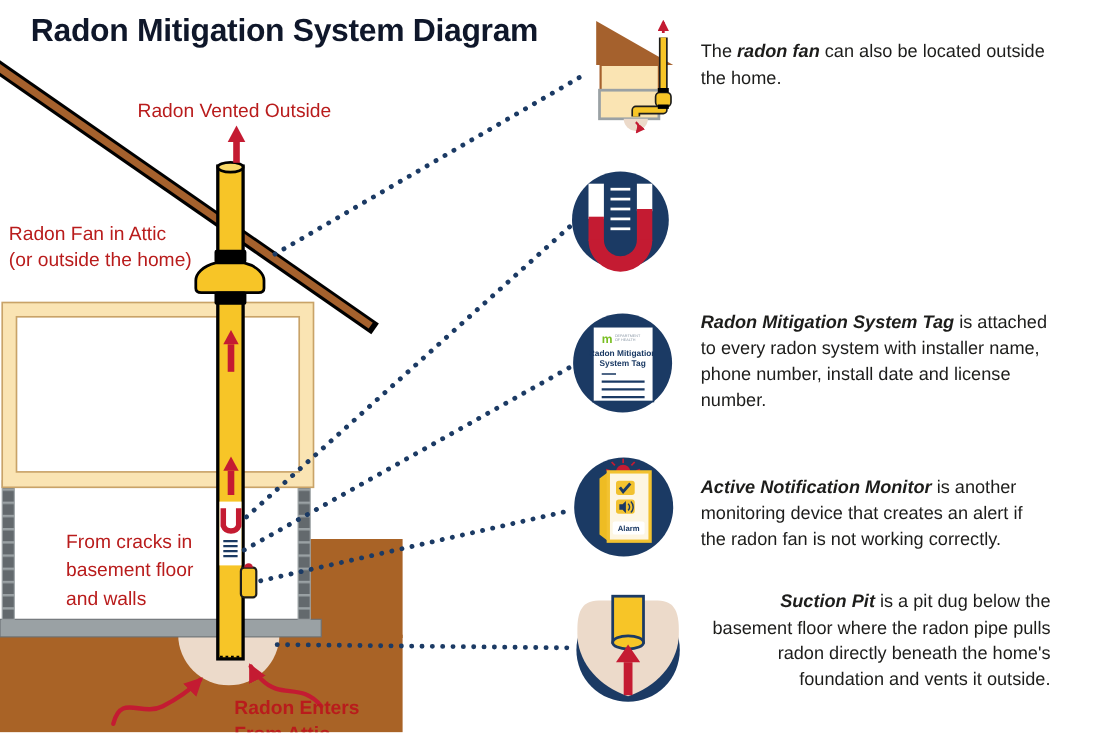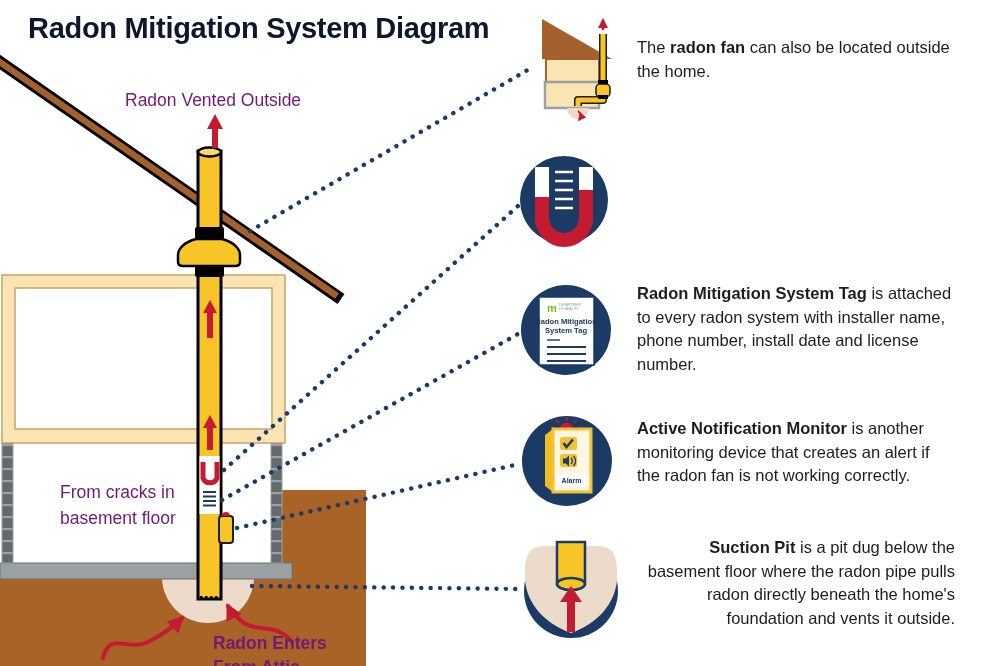--- a/index.html
+++ b/index.html
@@ -1,31 +1,31 @@
 <!DOCTYPE html>
 <html><head>
 <meta charset="utf-8">
 <style>
   html,body{margin:0;padding:0;background:#fff;}
   #stage{position:relative;width:1000px;height:666px;overflow:hidden;background:#fff;
          font-family:"Liberation Sans",sans-serif;color:#1d1d1b;}
   #art{position:absolute;left:0;top:0;}
   .txt{position:absolute;}
   #page-title{left:28px;top:12px;font-size:29px;font-weight:bold;color:#0f172a;letter-spacing:-0.3px;}
-  .lbl{font-size:17.5px;line-height:24px;color:#701a75;}
+  .lbl{font-size:17.5px;line-height:24px;color:#b91c1c;}
   #lbl-vent{left:125px;top:88px;}
   #lbl-fan{left:8px;top:200px;}
   #lbl-seal{left:60px;top:479px;line-height:26px;}
   #lbl-soil{left:213px;top:631px;font-weight:bold;}
   .callout{left:637px;width:318px;font-size:16.5px;line-height:23.5px;color:#1d1d1b;}
-  .b{font-weight:bold;}
+  .b{font-weight:bold;font-style:italic;}
   #callout-1{top:36px;}
   #callout-2{top:152px;}
   #callout-3{top:282px;}
-  #callout-4{top:417px;}
+  #callout-4{top:432px;}
   #callout-5{top:536px;text-align:right;}
 </style>
 </head>
 <body>
 
 <div id="stage">
 
 <svg id="art" width="1000" height="666" viewBox="0 0 1000 666">
   <defs>
     <marker id="ah" viewBox="0 0 10 10" refX="8" refY="5" markerWidth="4.2" markerHeight="4.2" orient="auto" markerUnits="strokeWidth">
@@ -189,24 +189,29 @@
       <polygon points="571,586 560,602 582,602"></polygon>
       <rect x="567" y="602" width="8" height="30"></rect>
     </g>
   </g>
 </svg>
 
 <div class="txt" id="page-title">Radon Mitigation System Diagram</div>
 
 <div class="txt lbl" id="lbl-vent">Radon Vented Outside</div>
 
+<div class="txt lbl" id="lbl-fan">
+  <div>Radon Fan in Attic</div>
+  <div>(or outside the home)</div>
+</div>
 
 <div class="txt lbl" id="lbl-seal">
   <div>From cracks in</div>
   <div>basement floor</div>
+  <div>and walls</div>
 </div>
 
 <div class="txt lbl" id="lbl-soil">
   <div>Radon Enters</div>
   <div>From Attic</div>
 </div>
 
 <div class="txt callout" id="callout-1">
   <span>The </span><span class="b">radon fan</span><span> can also be located outside the home.</span>
 </div>

